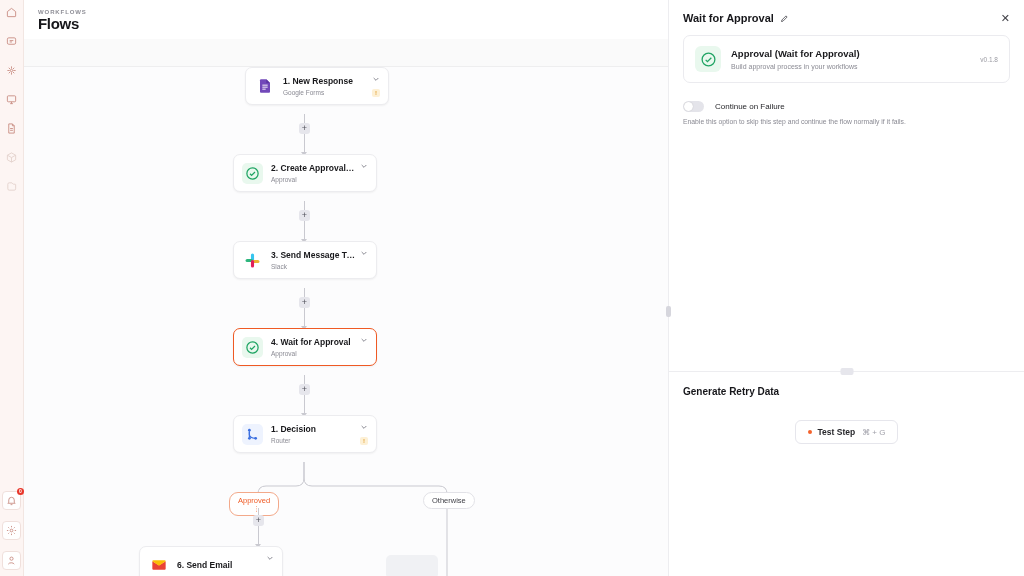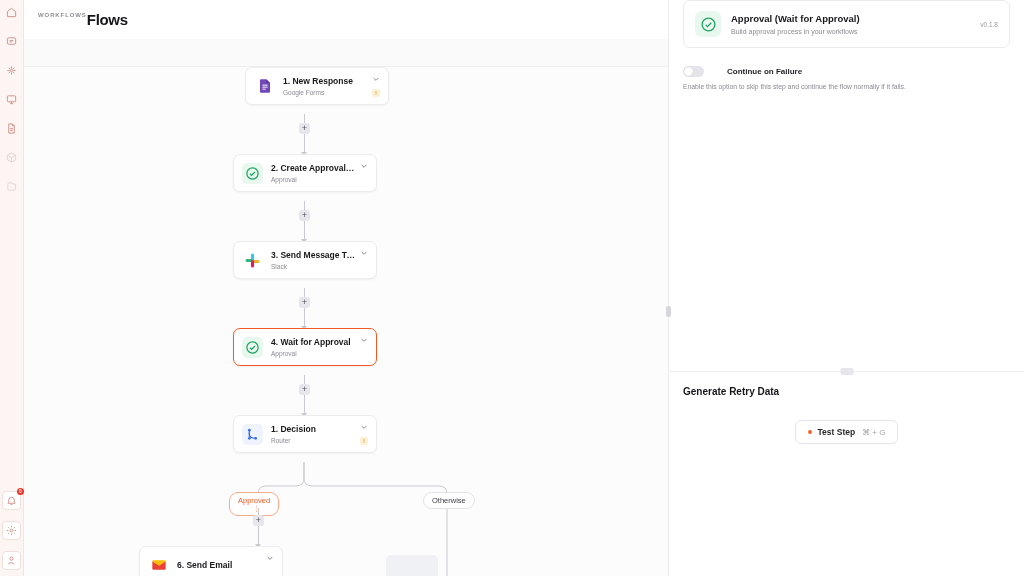--- a/index.html
+++ b/index.html
@@ -58,21 +58,21 @@
   
   .topbar {
     height: 39px;
     background: #ffffff;
     display: flex; align-items: center;
     padding: 0 18px 0 14px;
     flex: 0 0 39px;
     position: relative;
     z-index: 4;
   }
-  .crumb-wrap { display: flex; flex-direction: row; justify-content: center; }
+  .crumb-wrap { display: flex; flex-direction: column; justify-content: center; }
   .crumb {
     font-size: 6px; letter-spacing: 0.9px; font-weight: bold;
     color: #8e8e96; text-transform: uppercase;
     margin-bottom: 1px;
   }
   .page-title { font-size: 15px; font-weight: bold; color: #16161a; letter-spacing: -0.3px; line-height: 15px; }
   .topbar-spacer { flex: 1; }
   .btn {
     border: none; cursor: pointer;
     font-family: "Liberation Sans", sans-serif;
@@ -268,21 +268,21 @@
   }
   .toggle::after {
     content: "";
     position: absolute;
     left: 1px; top: 1px;
     width: 9px; height: 9px;
     border-radius: 50%;
     background: #ffffff;
     box-shadow: 0 0 1px rgba(0,0,0,.25);
   }
-  .opt-label { font-size: 8px; font-weight: bold; color: #27272b; margin-left: 12px; }
+  .opt-label { font-size: 8px; font-weight: normal; color: #27272b; }
   .opt-desc { font-size: 6.8px; color: #8a8a93; margin-top: 5px; line-height: 9px; }
   .panel-grip {
     position: absolute;
     left: 50%; transform: translateX(-50%);
     bottom: -4px;
     width: 13px; height: 7px;
     background: #e6e6ec;
     border-radius: 2px;
     cursor: row-resize;
     z-index: 2;
@@ -558,20 +558,28 @@
 
       <div class="ghost-box" style="left:362px; top:488px; width:52px; height:24px;"></div>
 
     </div>
   </div>
 
   <aside class="panel">
     <div class="panel-drag"></div>
 
     <div class="panel-top">
+      <div class="panel-head">
+        <div class="panel-title">Wait for Approval</div>
+        <svg class="pencil" viewBox="0 0 24 24" fill="none" stroke="currentColor" stroke-width="2">
+            <path d="M4 20l4-1 11-11-3-3L5 16z"></path>
+          </svg>
+        <div class="panel-head-spacer"></div>
+        <div class="close-x">✕</div>
+      </div>
 
       <div class="appcard">
         <div class="appcard-ico">
           <svg viewBox="0 0 24 24" width="17" height="17" fill="none" stroke="#1fa463" stroke-width="1.8">
               <circle cx="12" cy="12" r="9"></circle>
               <path d="M8 12.5l2.5 2.5L16 9.5"></path>
             </svg>
         </div>
         <div class="appcard-txt">
           <div class="appcard-title">Approval (Wait for Approval)</div>

